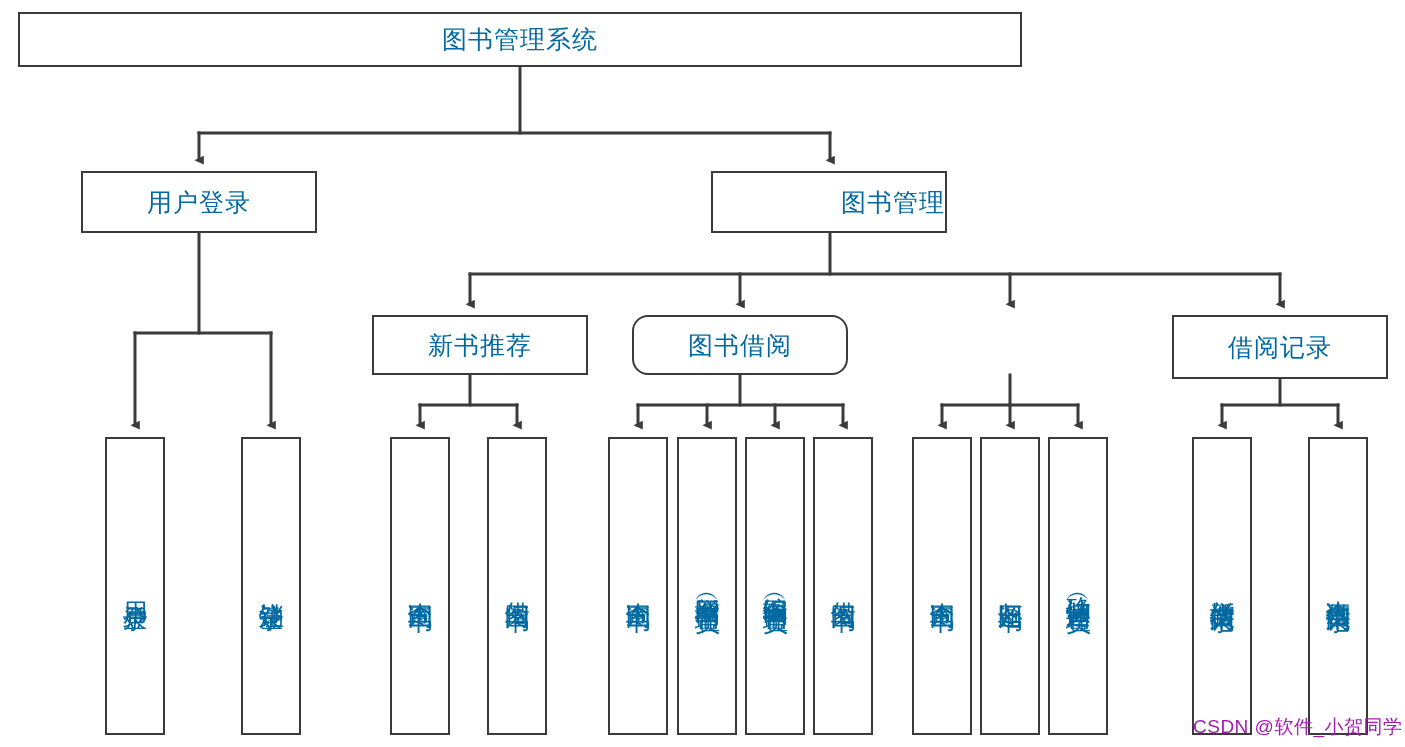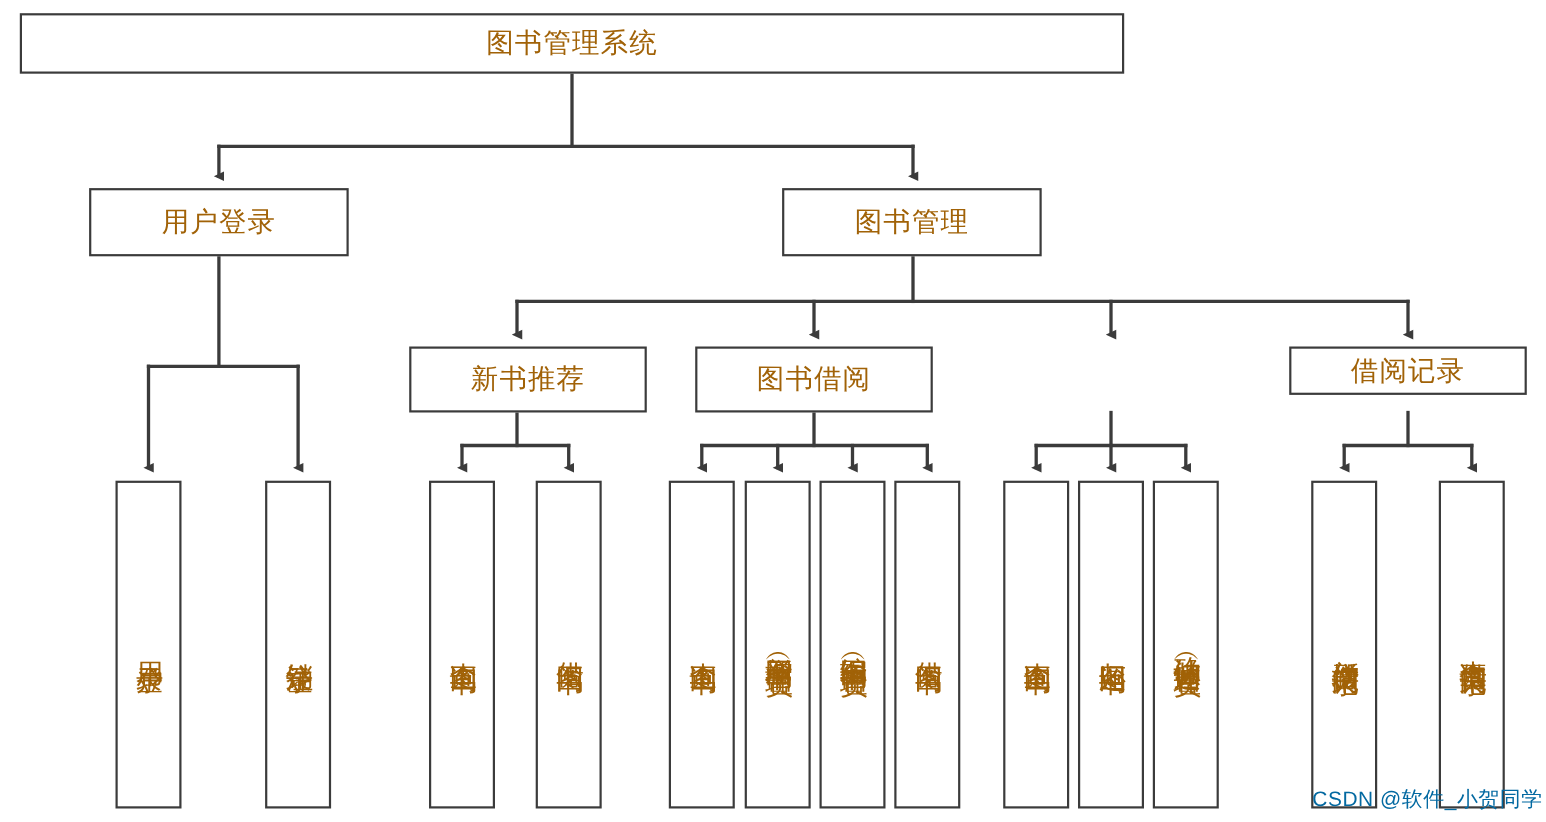--- a/index.html
+++ b/index.html
@@ -26,21 +26,21 @@
     pointer-events: none;
   }
   .node {
     position: absolute;
     box-sizing: border-box;
     border: 2.5px solid #3b3b3b;
     background: #ffffff;
     display: flex;
     align-items: center;
     justify-content: center;
-    color: #a16207;
+    color: #0369a1;
     z-index: 2;
   }
   .node.horiz {
     font-size: 25px;
     letter-spacing: 1px;
     line-height: 1.15;
     text-align: center;
     white-space: nowrap;
   }
   .node.vert {
@@ -56,21 +56,21 @@
     writing-mode: vertical-rl;
     text-orientation: upright;
     display: block;
     max-height: 100%;
   }
   #watermark {
     position: absolute;
     left: 1193px;
     top: 714px;
     font-size: 19px;
-    color: #0369a1;
+    color: #a21caf;
     white-space: nowrap;
     z-index: 5;
     letter-spacing: 0.5px;
   }
 </style>
 </head>
 <body>
 
 <div id="canvas">
 
@@ -124,31 +124,31 @@
     </g>
   </svg>
 
   <div class="node horiz" style="left:18px; top:12px; width:1004px; height:55px;">
     <span>图书管理系统</span>
   </div>
 
   <div class="node horiz" style="left:81px; top:171px; width:236px; height:62px;">
     <span>用户登录</span>
   </div>
-  <div class="node horiz" style="left:711px; top:171px; width:236px; height:62px;">
+  <div class="node horiz" style="left:711px; top:171px; width:236px; height:62px;justify-content:flex-end;">
     <span>图书管理</span>
   </div>
 
   <div class="node horiz" style="left:362px; top:315px; width:216px; height:60px;margin-left:10px;">
     <span>新书推荐</span>
   </div>
-  <div class="node horiz" style="left:632px; top:315px; width:216px; height:60px;">
+  <div class="node horiz" style="left:632px; top:315px; width:216px; height:60px;border-radius:16px;">
     <span>图书借阅</span>
   </div>
-  <div class="node horiz" style="left:1172px; top:315px; width:216px; height:44px;">
+  <div class="node horiz" style="left:1172px; top:315px; width:216px; height:64px;">
     <span>借阅记录</span>
   </div>
 
   <div class="node vert" style="left:105px; top:437px; width:60px; height:298px;">
     <span class="vtext">用户登录</span>
   </div>
   <div class="node vert" style="left:241px; top:437px; width:60px; height:298px;">
     <span class="vtext">注销登录</span>
   </div>
 

